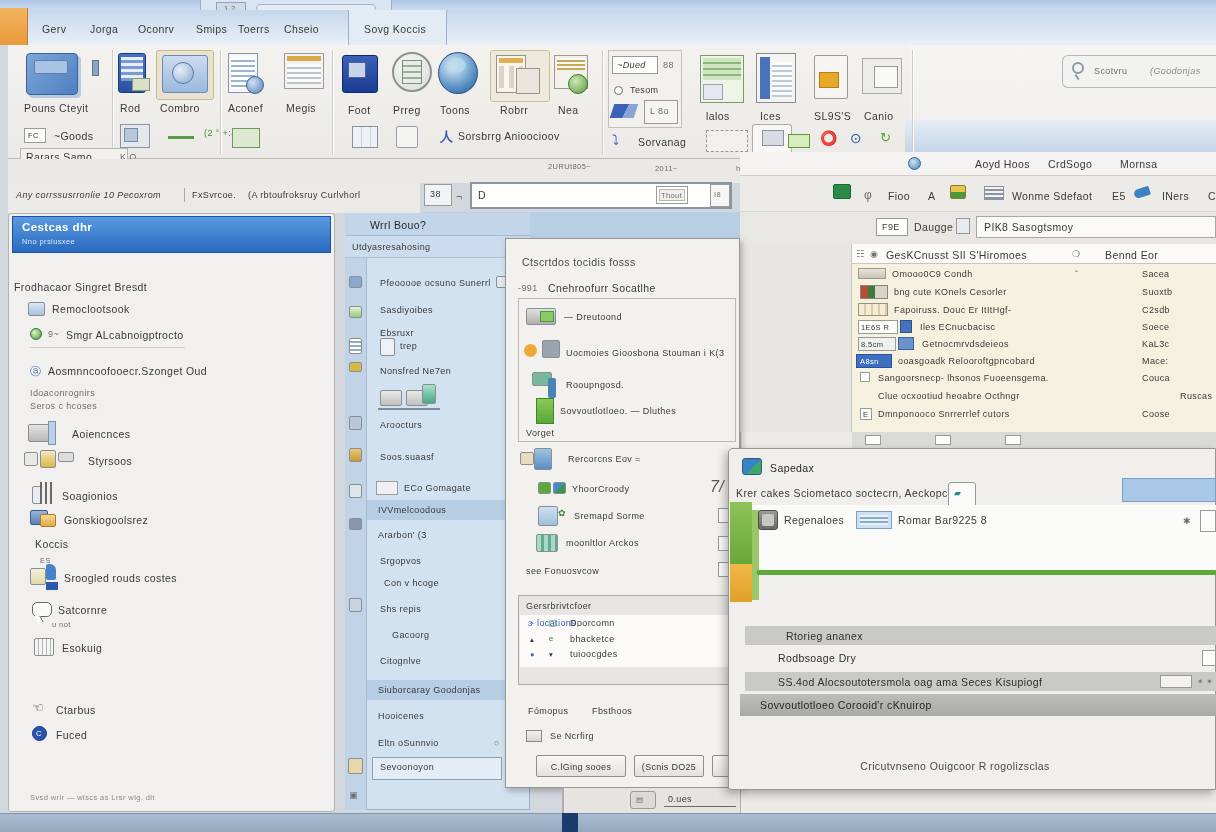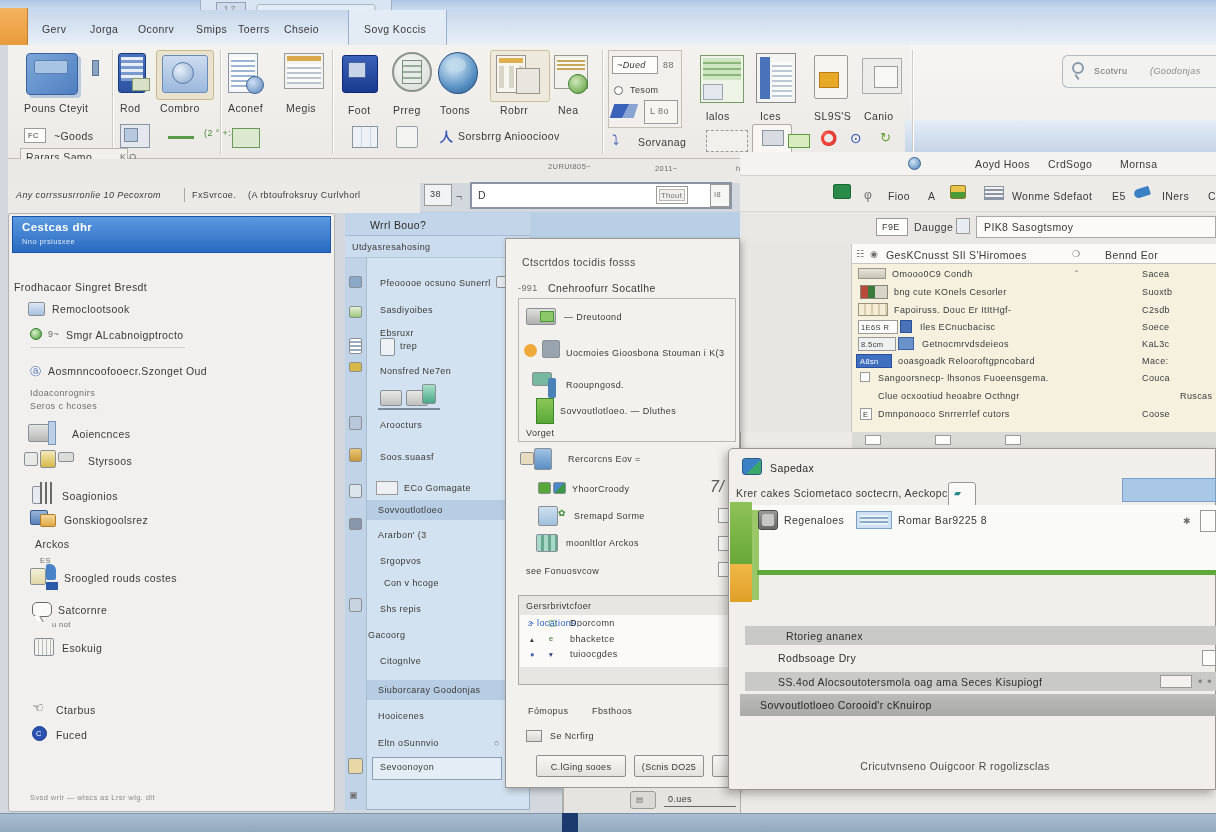--- a/index.html
+++ b/index.html
@@ -264,21 +264,21 @@
 <span class="t" style="left:88px;top:455px">Styrsoos</span>
 
 <div class="ic" style="left:32px;top:486px;width:14px;height:18px;background:#e8ecf2"></div>
 <div class="abs" style="left:40px;top:482px;width:14px;height:22px;background:repeating-linear-gradient(90deg,#6a6a68 0 2px,#f0f0ee 2px 5px)"></div>
 <span class="t" style="left:62px;top:490px">Soagionios</span>
 
 <div class="abs" style="left:30px;top:510px;width:18px;height:15px;background:linear-gradient(#9ab4d8,#5a82b8);border:1px solid #3a5a90;border-radius:2px"></div>
 <div class="abs" style="left:40px;top:514px;width:16px;height:13px;background:linear-gradient(#f4d898,#e0a848);border:1px solid #b07c28;border-radius:2px"></div>
 <span class="t" style="left:64px;top:514px">Gonskiogoolsrez</span>
 
-<span class="t" style="left:35px;top:538px">Arckos</span>
+<span class="t" style="left:35px;top:538px">Koccis</span>
 
 <span class="t txs gray" style="left:40px;top:556px">ES</span>
 <div class="ic" style="left:30px;top:568px;width:16px;height:17px;background:linear-gradient(#f4f0d8,#e0d8a8)"></div>
 <div class="abs" style="left:46px;top:564px;width:10px;height:16px;background:#4a82c8;border-radius:2px 6px 2px 2px"></div>
 <div class="abs" style="left:46px;top:582px;width:12px;height:8px;background:#2a5aa8"></div>
 <span class="t" style="left:64px;top:572px">Sroogled rouds costes</span>
 
 <div class="abs" style="left:32px;top:602px;width:20px;height:15px;background:#fbfbf9;border:1px solid #6a6a68;border-radius:5px"></div>
 <div class="abs" style="left:36px;top:616px;width:6px;height:6px;background:#fbfbf9;border-right:1px solid #6a6a68;transform:skewX(30deg)"></div>
 <span class="t" style="left:58px;top:604px">Satcornre</span>
@@ -335,26 +335,26 @@
 <span class="t ts" style="left:380px;top:366px">Nonsfred Ne7en</span>
 <div class="ic" style="left:380px;top:390px;width:22px;height:16px;background:linear-gradient(#e8e8e6,#c0c0be)"></div>
 <div class="ic" style="left:406px;top:390px;width:22px;height:16px;background:linear-gradient(#e8e8e6,#c0c0be)"></div>
 <div class="ic" style="left:422px;top:384px;width:14px;height:20px;background:linear-gradient(#a8e0c8,#4aa888)"></div>
 <div class="abs" style="left:378px;top:408px;width:62px;height:2px;background:#7a8a9a"></div>
 <span class="t ts" style="left:380px;top:420px">Aroocturs</span>
 <span class="t ts" style="left:380px;top:452px">Soos.suaasf</span>
 <div class="box" style="left:376px;top:481px;width:22px;height:14px;background:#eef0f4"></div>
 <span class="t ts" style="left:404px;top:483px">ECo Gomagate</span>
 <div class="panelrow-hl" style="left:367px;top:500px;width:163px;height:20px"></div>
-<span class="t ts" style="left:378px;top:505px">Sovvoutlotloeo</span>
+<span class="t ts" style="left:378px;top:505px">IVVmelcoodous</span>
 <span class="t ts" style="left:378px;top:530px">Ararbon' (3</span>
 <span class="t ts" style="left:380px;top:556px">Srgopvos</span>
 <span class="t ts" style="left:384px;top:578px">Con v hcoge</span>
 <span class="t ts" style="left:380px;top:604px">Shs repis</span>
-<span class="t ts" style="left:368px;top:630px">Gacoorg</span>
+<span class="t ts" style="left:392px;top:630px">Gacoorg</span>
 <span class="t ts" style="left:380px;top:656px">Citognlve</span>
 <div class="panelrow-hl" style="left:367px;top:680px;width:163px;height:20px"></div>
 <span class="t ts" style="left:378px;top:685px">Siuborcaray Goodonjas</span>
 <span class="t ts" style="left:378px;top:711px">Hooicenes</span>
 <span class="t ts" style="left:378px;top:738px">Eltn oSunnvio</span>
 <span class="t ts gray" style="left:494px;top:738px">○</span>
 <div class="abs" style="left:372px;top:757px;width:130px;height:23px;background:#e4edf6;border:1px solid #8aa0b8"></div>
 <span class="t ts" style="left:380px;top:762px">Sevoonoyon</span>
 
 <div class="abs" style="left:505px;top:238px;width:235px;height:550px;background:#f3f1ed;border:1px solid #9a9894;box-shadow:2px 3px 6px rgba(60,60,60,.35)"></div>

